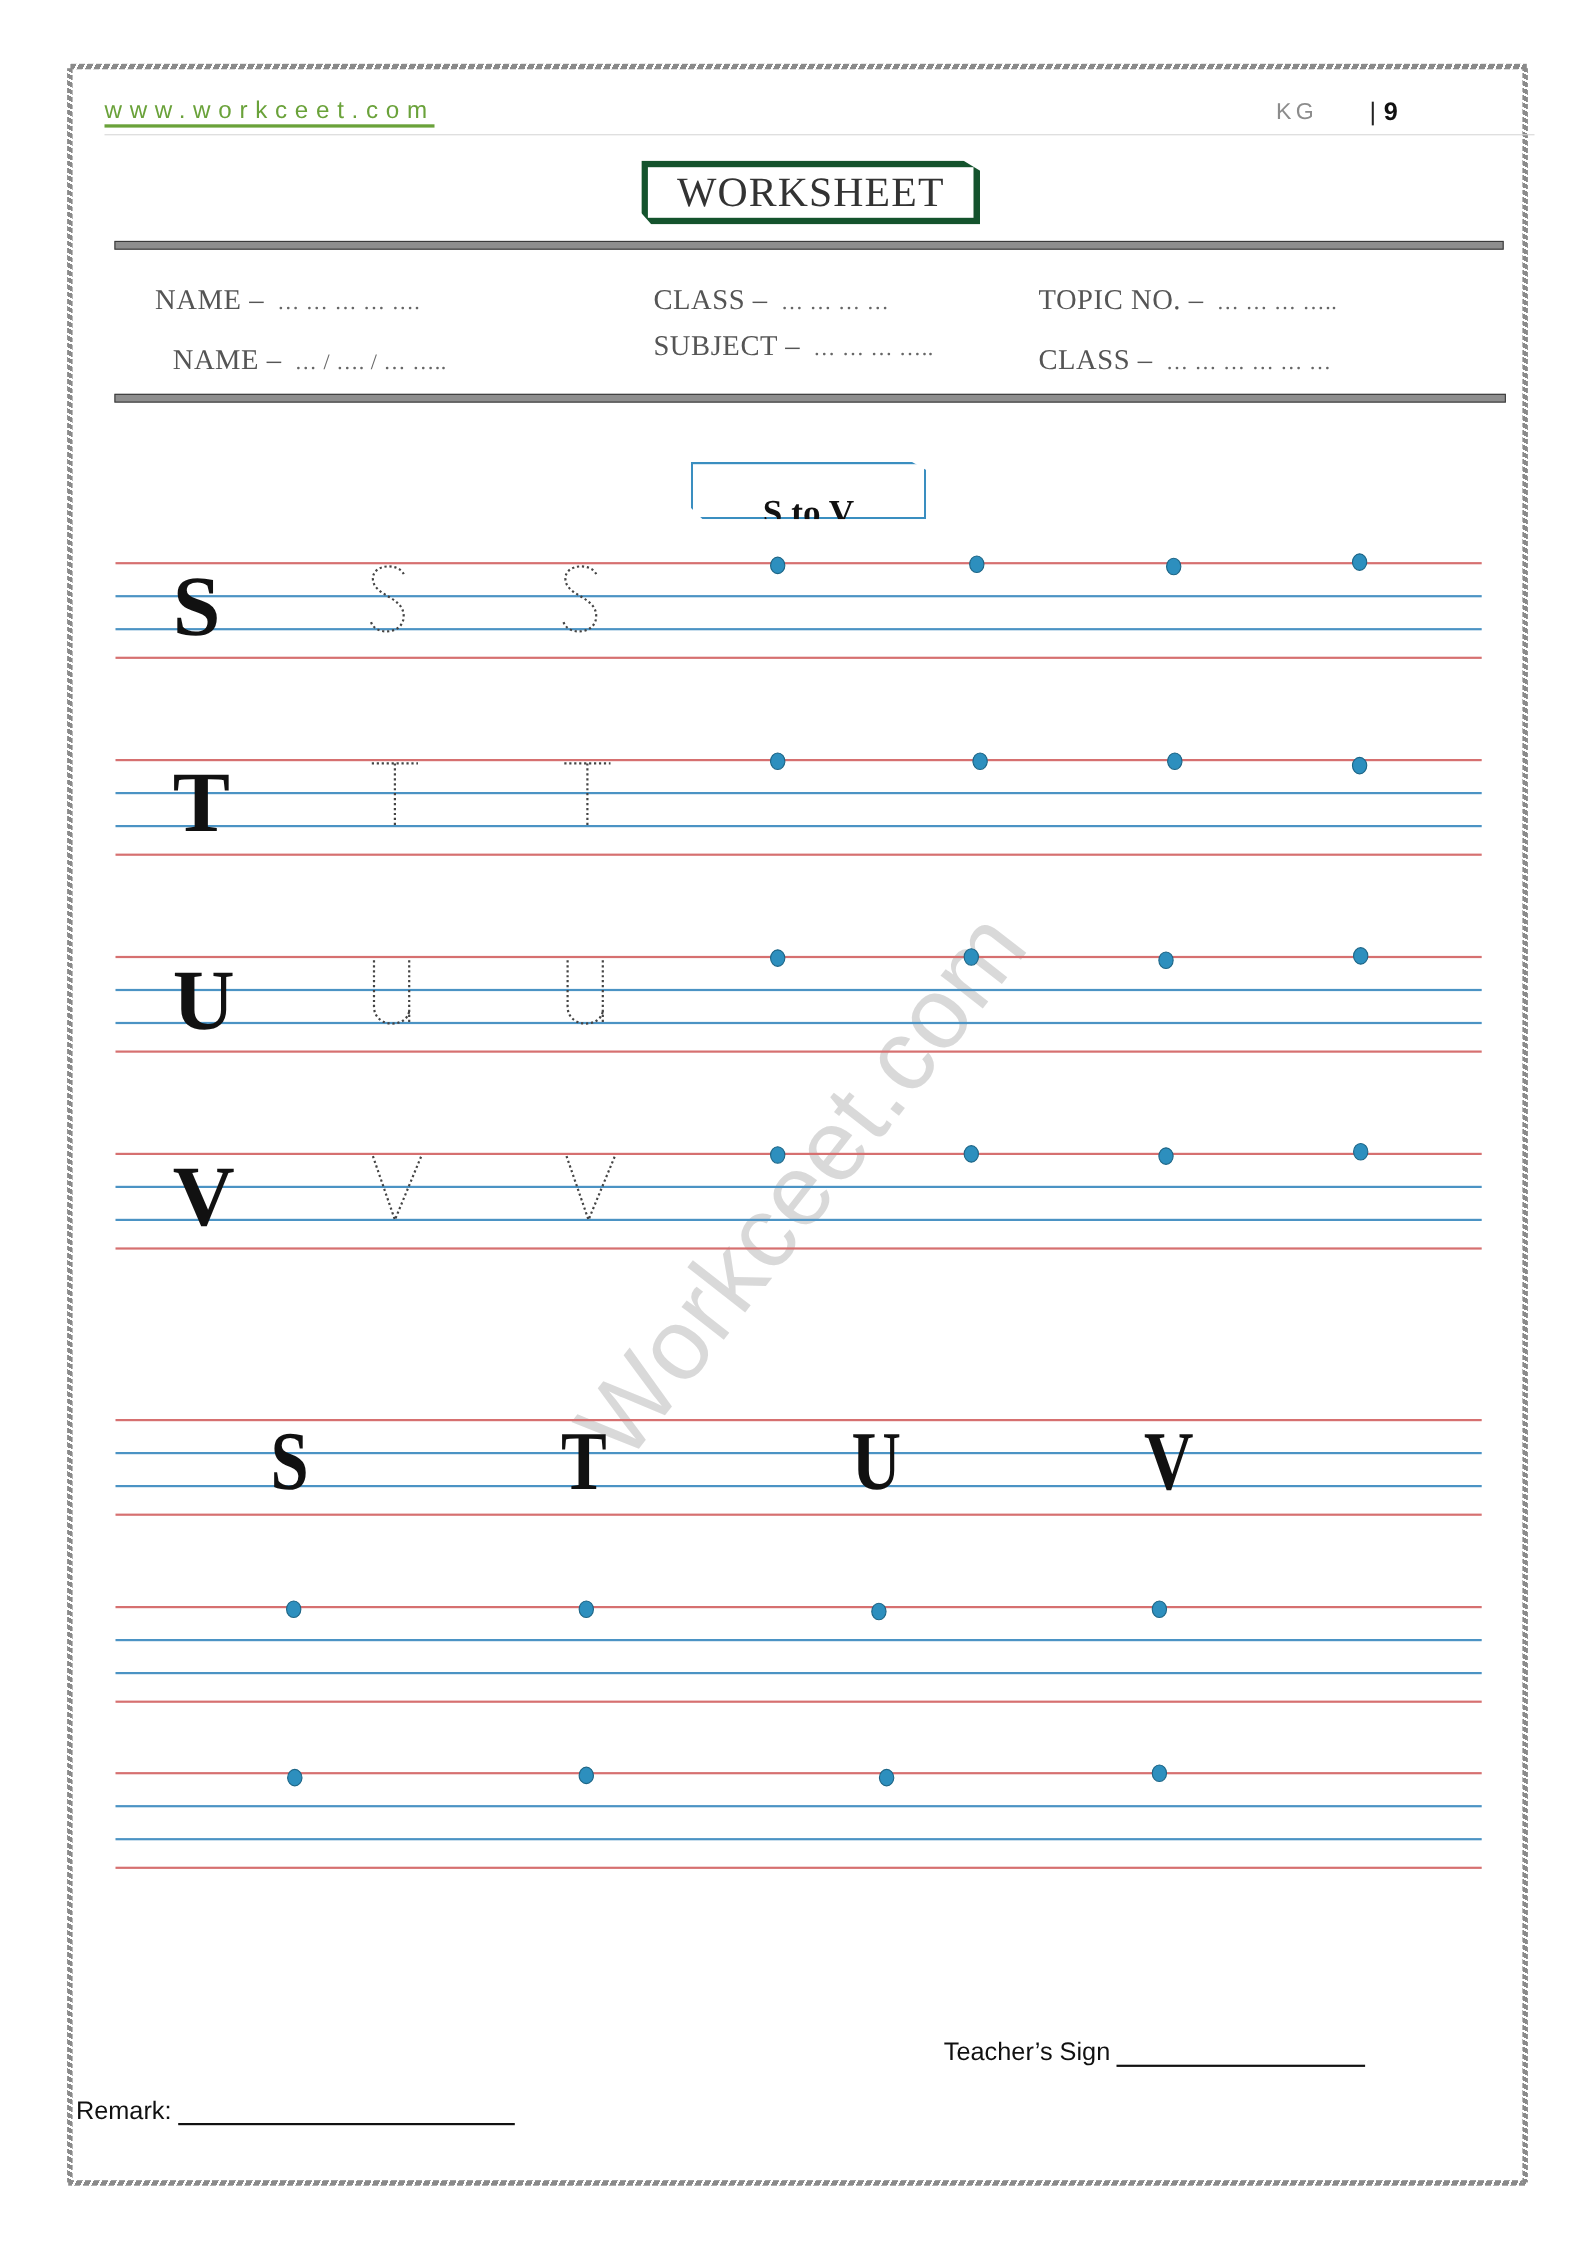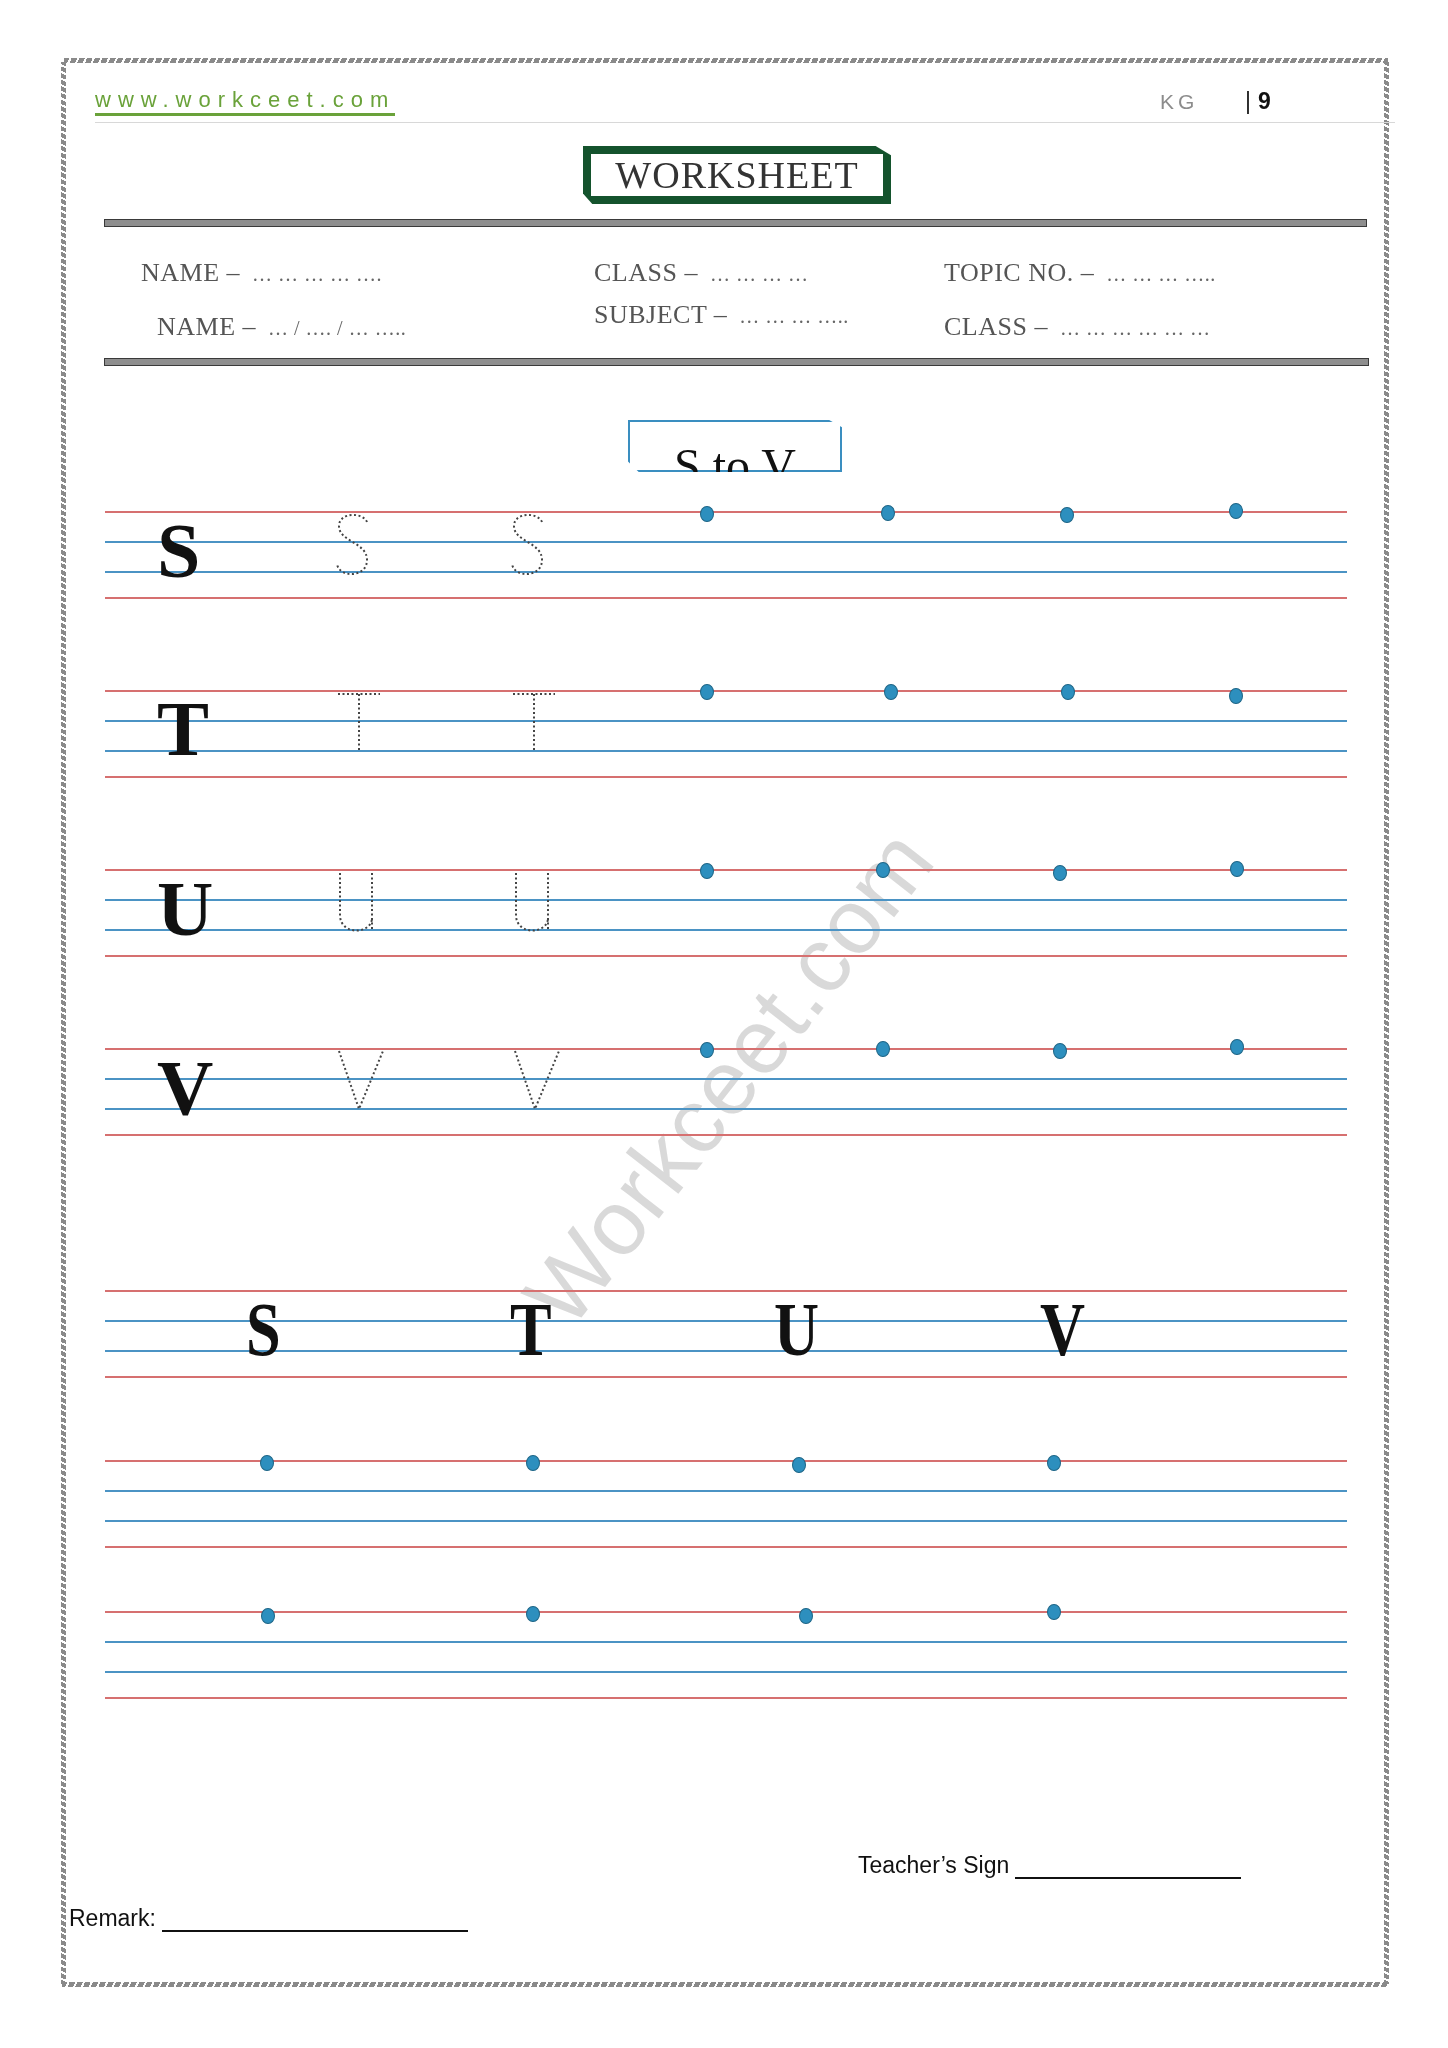--- a/index.html
+++ b/index.html
@@ -7,29 +7,29 @@
   .abs { position:absolute; }
   .border-h { position:absolute; height:5px;
     background: repeating-linear-gradient(115deg, #8a8a8a 0px, #8a8a8a 5px, #ffffff 5px, #ffffff 7px); }
   .border-v { position:absolute; width:5px;
     background: repeating-linear-gradient(25deg, #8a8a8a 0px, #8a8a8a 4px, #ffffff 4px, #ffffff 6px); }
   .site-link { left:95px; top:88px; font-family:"Liberation Sans", sans-serif; font-size:22px; letter-spacing:7px; color:#6aa23a; border-bottom:3px solid #6aa23a; line-height:24px; padding-bottom:1px; text-decoration:none; }
   .header-rule { left:95px; top:122px; width:1300px; height:1px; background:#d8d8d8; }
   .grade { left:1160px; top:90px; font-family:"Liberation Sans", sans-serif; font-size:21px; color:#8c8c8c; letter-spacing:4px; }
   .page-sep { left:1245px; top:88px; font-family:"Liberation Sans", sans-serif; font-size:23px; color:#222; }
   .page-num { left:1258px; top:88px; font-family:"Liberation Sans", sans-serif; font-size:23px; font-weight:bold; color:#111; }
-  .title-box { left:583px; top:146px; width:308px; height:58px; border:8px solid #14532d; border-top-right-radius:0; box-sizing:border-box;
+  .title-box { left:583px; top:146px; width:308px; height:58px; border:6px solid #14532d; border-top-right-radius:0; box-sizing:border-box;
     clip-path: polygon(0 0, 95% 0, 100% 16%, 100% 100%, 3% 100%, 0 82%); display:flex; align-items:center; justify-content:center; }
   .title-box-inner { font-family:"Liberation Serif", serif; font-size:38px; color:#333; letter-spacing:1px; }
   .divider { position:absolute; left:104px; height:8px; background:#8e8e8e; border:1.5px solid #3a3a3a; box-sizing:border-box; }
   .field { position:absolute; font-family:"Liberation Serif", serif; font-size:26px; color:#555; letter-spacing:0.5px; white-space:nowrap; }
   .field .dots { font-size:20px; margin-left:12px; color:#666; }
   .topic-box { left:628px; top:420px; width:214px; height:52px; border:2px solid #3a8ec0; box-sizing:border-box;
     clip-path: polygon(0 0, 94% 0, 100% 14%, 100% 100%, 5% 100%, 0 80%); display:flex; align-items:center; justify-content:center; }
-  .topic-box-inner { font-family:"Liberation Serif", serif; font-weight:normal; font-size:48px; color:#111;margin-top:38px; }
+  .topic-box-inner { font-family:"Liberation Serif", serif; font-weight:bold; font-size:32px; color:#111;margin-top:38px; }
   .line-red { position:absolute; left:105px; width:1242px; height:2px; background:#d67070; }
   .line-blue { position:absolute; left:105px; width:1242px; height:2px; background:#4b93c4; }
   .dot { position:absolute; width:14px; height:16px; border-radius:50%; background:#2d8fbe; border:1.5px solid #1d6586; box-sizing:border-box; transform:translate(-50%,-50%); }
   .big-letter { position:absolute; font-family:"Liberation Serif", serif; font-weight:bold; font-size:78px; color:#111; line-height:1; }
   .trace-letter { position:absolute; }
   .bottom-letter { position:absolute; font-family:"Liberation Serif", serif; font-weight:bold; font-size:76px; color:#111; line-height:1; transform:scaleX(0.82); transform-origin:left top; }
   .watermark { position:absolute; left:430px; top:1025px; font-family:"Liberation Sans", sans-serif; font-size:92px; color:rgba(170,170,170,0.45); transform:rotate(-52deg); transform-origin:center; white-space:nowrap; letter-spacing:1px; }
   .footer-text { position:absolute; font-family:"Liberation Sans", sans-serif; font-size:23px; color:#111; white-space:nowrap; }
   .footer-line { display:inline-block; border-bottom:2px solid #111; vertical-align:bottom; margin-left:6px; height:18px; }
 </style>

